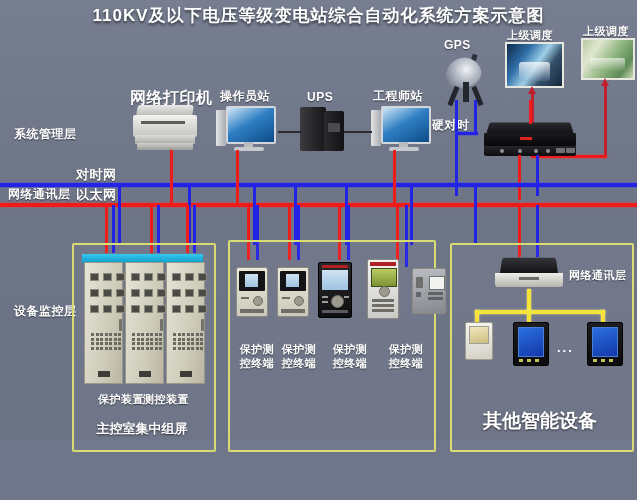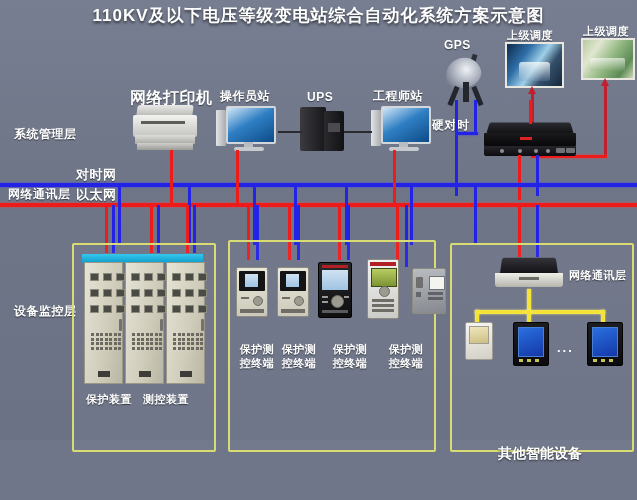--- a/index.html
+++ b/index.html
@@ -415,22 +415,23 @@
         <i class="term"></i>
         <i class="term"></i>
         <i class="term"></i>
         <i class="term"></i>
         <i class="term"></i>
     </div>
     <div class="handle" style="left:34px;top:56px;"></div>
     <div class="plate" style="left:13px;top:108px;"></div>
   </div>
 
-  <div class="lbl abs" style="left:86px;top:392px;font-size:11px;">保护装置</div>
+  <div class="lbl abs" style="left:98px;top:392px;font-size:11px;">保护装置</div>
   <div class="lbl abs" style="left:143px;top:392px;font-size:11px;">测控装置</div>
+  <div class="frame-title" style="left:72px;top:420px;width:140px;font-size:13px;">主控室集中组屏</div>
 
   <div class="frame abs" style="left:228px;top:240px;width:204px;height:208px;"></div>
 
   <div class="term-dev abs" style="left:236px;top:267px;width:32px;height:50px;">
     <div class="td-body td-beige"></div>
     <div class="td-panel" style="left:3px;top:4px;width:26px;height:20px;"></div>
     <div class="td-lcd" style="left:9px;top:7px;width:13px;height:13px;"></div>
     <div class="td-knob" style="left:17px;top:29px;width:8px;height:8px;"></div>
     <div class="td-strip" style="left:5px;top:30px;width:8px;height:2px;"></div>
     <div class="td-strip" style="left:4px;top:42px;width:24px;height:4px;"></div>
@@ -510,15 +511,15 @@
   <div class="meter abs" style="left:587px;top:322px;width:34px;height:42px;">
     <div class="meter-screen"></div>
     <div class="meter-leds">
         <i></i>
         <i></i>
         <i></i>
       </div>
   </div>
   <div class="dots abs" style="left:557px;top:340px;">...</div>
 
-  <div class="frame-title" style="left:450px;top:445px;width:180px;font-size:14px;">其他智能设备</div>
+  <div class="frame-title" style="left:450px;top:408px;width:180px;font-size:19px;">其他智能设备</div>
 
 </div>
 
 </body></html>

